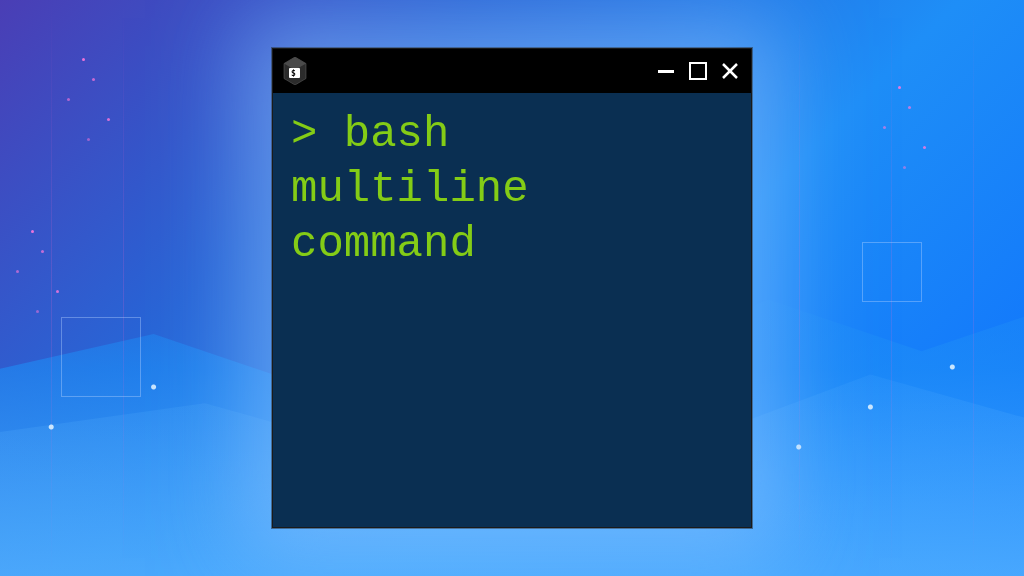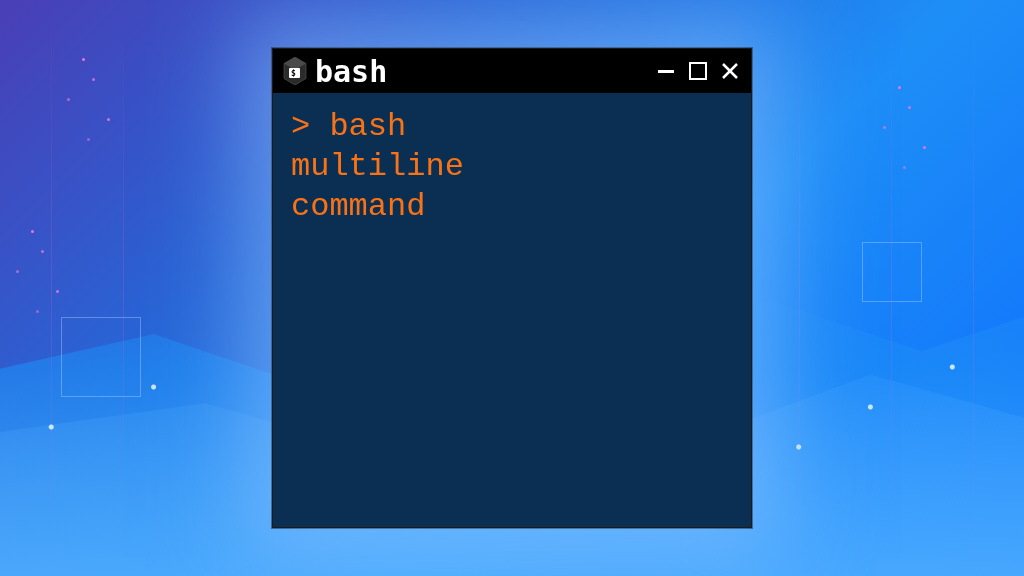--- a/index.html
+++ b/index.html
@@ -190,22 +190,22 @@
       border: 2.5px solid #fff;
     }
     .win-btn.close svg {
       width: 18px;
       height: 18px;
     }
 
     .terminal-body {
       flex: 1;
       padding: 14px 18px;
-      color: #f97316;
-      font-size: 32px;
+      color: #84cc16;
+      font-size: 44px;
       line-height: 1.25;
       font-family: 'Consolas', 'Monaco', 'Courier New', monospace;
       white-space: pre-wrap;
       word-break: break-word;
     }
   </style>
 </head>
 <body>
 
 <div class="bg-decoration">
@@ -230,21 +230,20 @@
   <div class="titlebar">
     <div class="titlebar-left">
       <span class="app-icon">
         <svg viewBox="0 0 24 28" fill="none">
           <path d="M12 0 L23 6.5 L23 21.5 L12 28 L1 21.5 L1 6.5 Z" fill="#2b2b2b" stroke="#666" stroke-width="0.5"></path>
           <path d="M12 0 L23 6.5 L12 13 L1 6.5 Z" fill="#4a4a4a"></path>
           <rect x="6" y="11" width="11" height="10" rx="1" fill="#ffffff"></rect>
           <text x="8" y="19" font-size="8" font-family="monospace" fill="#000" font-weight="bold">$</text>
         </svg>
       </span>
-      <span class="app-title">bash</span>
     </div>
     <div class="titlebar-controls">
       <span class="win-btn minimize"></span>
       <span class="win-btn maximize"></span>
       <span class="win-btn close">
         <svg viewBox="0 0 18 18">
           <line x1="2" y1="2" x2="16" y2="16" stroke="#fff" stroke-width="2.5"></line>
           <line x1="16" y1="2" x2="2" y2="16" stroke="#fff" stroke-width="2.5"></line>
         </svg>
       </span>

